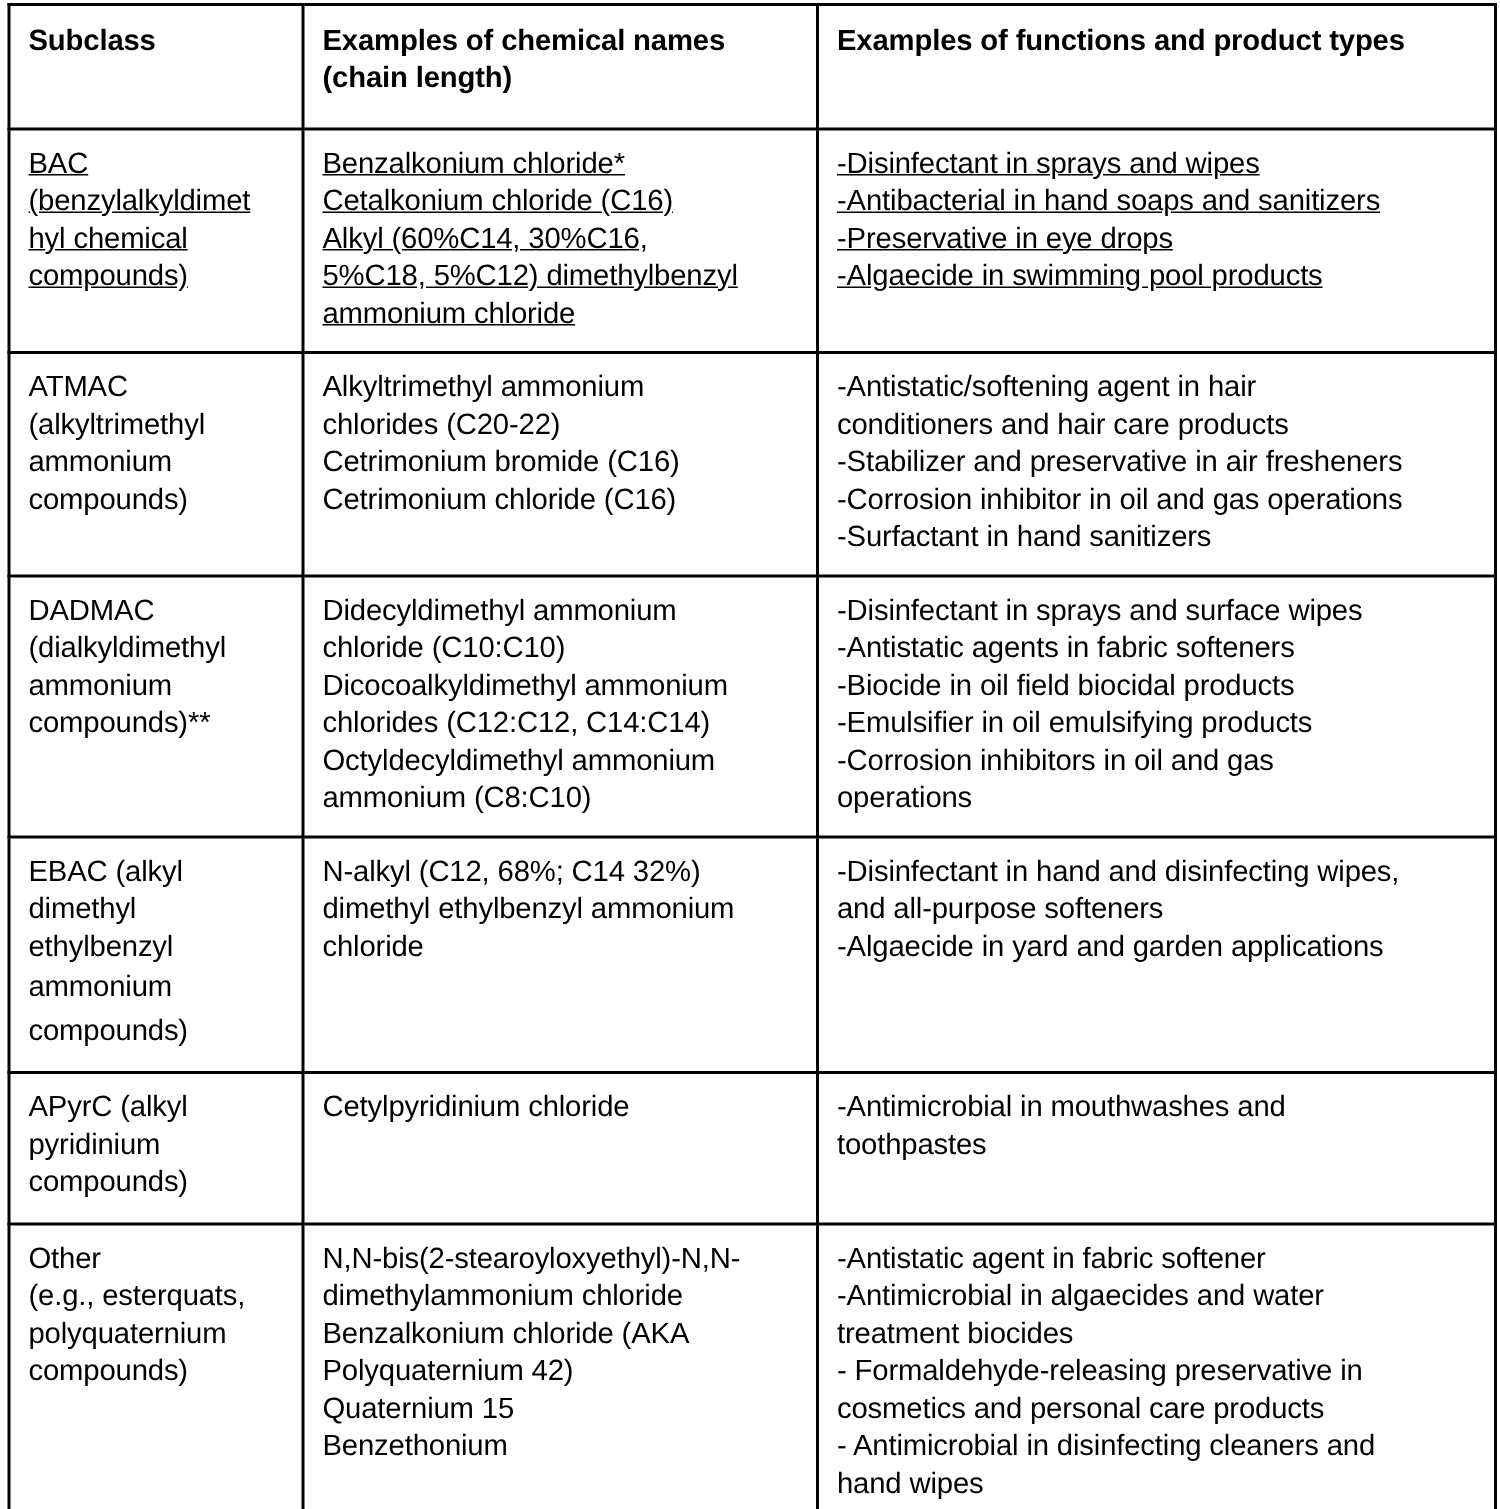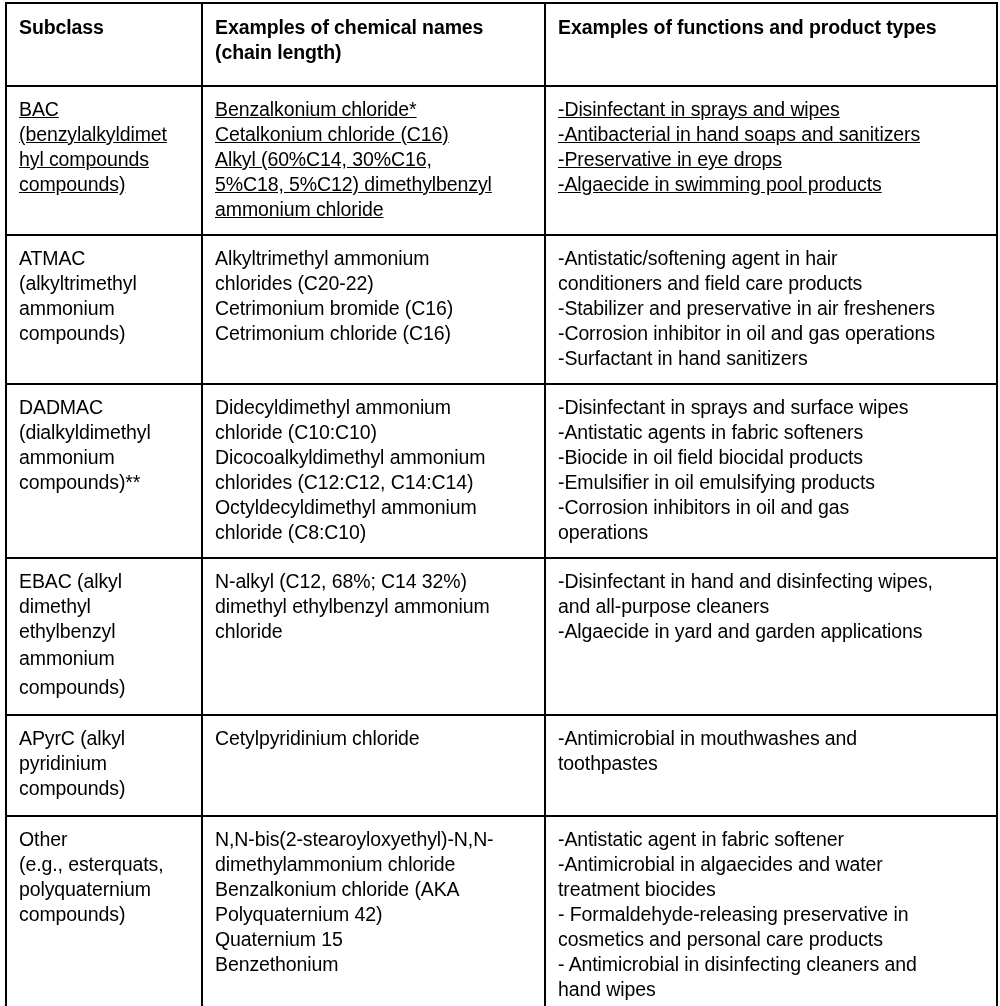--- a/index.html
+++ b/index.html
@@ -87,21 +87,21 @@
           <span class="cell-lines">Examples of functions and product types</span>
         </th>
       </tr>
     </thead>
     <tbody>
       <tr class="row-bac">
         <td class="c-subclass">
             <span class="cell-lines">
               <span class="ln">BAC</span>
               <span class="ln">(benzylalkyldimet</span>
-              <span class="ln">hyl compounds</span>
+              <span class="ln">hyl chemical</span>
               <span class="ln">compounds)</span>
             </span>
           </td>
         <td class="c-chemical">
             <span class="cell-lines">
               <span class="ln">Benzalkonium chloride*</span>
               <span class="ln">Cetalkonium chloride (C16)</span>
               <span class="ln">Alkyl (60%C14, 30%C16,</span>
               <span class="ln">5%C18, 5%C12) dimethylbenzyl</span>
               <span class="ln">ammonium chloride</span>
@@ -129,21 +129,21 @@
             <span class="cell-lines">
               <span class="ln">Alkyltrimethyl ammonium</span>
               <span class="ln">chlorides (C20-22)</span>
               <span class="ln">Cetrimonium bromide (C16)</span>
               <span class="ln">Cetrimonium chloride (C16)</span>
             </span>
           </td>
         <td class="c-functions">
             <span class="cell-lines">
               <span class="ln">-Antistatic/softening agent in hair</span>
-              <span class="ln">conditioners and field care products</span>
+              <span class="ln">conditioners and hair care products</span>
               <span class="ln">-Stabilizer and preservative in air fresheners</span>
               <span class="ln">-Corrosion inhibitor in oil and gas operations</span>
               <span class="ln">-Surfactant in hand sanitizers</span>
             </span>
           </td>
       </tr>
       <tr class="row-dadmac">
         <td class="c-subclass">
             <span class="cell-lines">
               <span class="ln">DADMAC</span>
@@ -152,21 +152,21 @@
               <span class="ln">compounds)**</span>
             </span>
           </td>
         <td class="c-chemical">
             <span class="cell-lines">
               <span class="ln">Didecyldimethyl ammonium</span>
               <span class="ln">chloride (C10:C10)</span>
               <span class="ln">Dicocoalkyldimethyl ammonium</span>
               <span class="ln">chlorides (C12:C12, C14:C14)</span>
               <span class="ln">Octyldecyldimethyl ammonium</span>
-              <span class="ln">chloride (C8:C10)</span>
+              <span class="ln">ammonium (C8:C10)</span>
             </span>
           </td>
         <td class="c-functions">
             <span class="cell-lines">
               <span class="ln">-Disinfectant in sprays and surface wipes</span>
               <span class="ln">-Antistatic agents in fabric softeners</span>
               <span class="ln">-Biocide in oil field biocidal products</span>
               <span class="ln">-Emulsifier in oil emulsifying products</span>
               <span class="ln">-Corrosion inhibitors in oil and gas</span>
               <span class="ln">operations</span>
@@ -186,21 +186,21 @@
         <td class="c-chemical">
             <span class="cell-lines">
               <span class="ln">N-alkyl (C12, 68%; C14 32%)</span>
               <span class="ln">dimethyl ethylbenzyl ammonium</span>
               <span class="ln">chloride</span>
             </span>
           </td>
         <td class="c-functions">
             <span class="cell-lines">
               <span class="ln">-Disinfectant in hand and disinfecting wipes,</span>
-              <span class="ln">and all-purpose cleaners</span>
+              <span class="ln">and all-purpose softeners</span>
               <span class="ln">-Algaecide in yard and garden applications</span>
             </span>
           </td>
       </tr>
       <tr class="row-apyrc">
         <td class="c-subclass">
             <span class="cell-lines">
               <span class="ln">APyrC (alkyl</span>
               <span class="ln">pyridinium</span>
               <span class="ln">compounds)</span>

